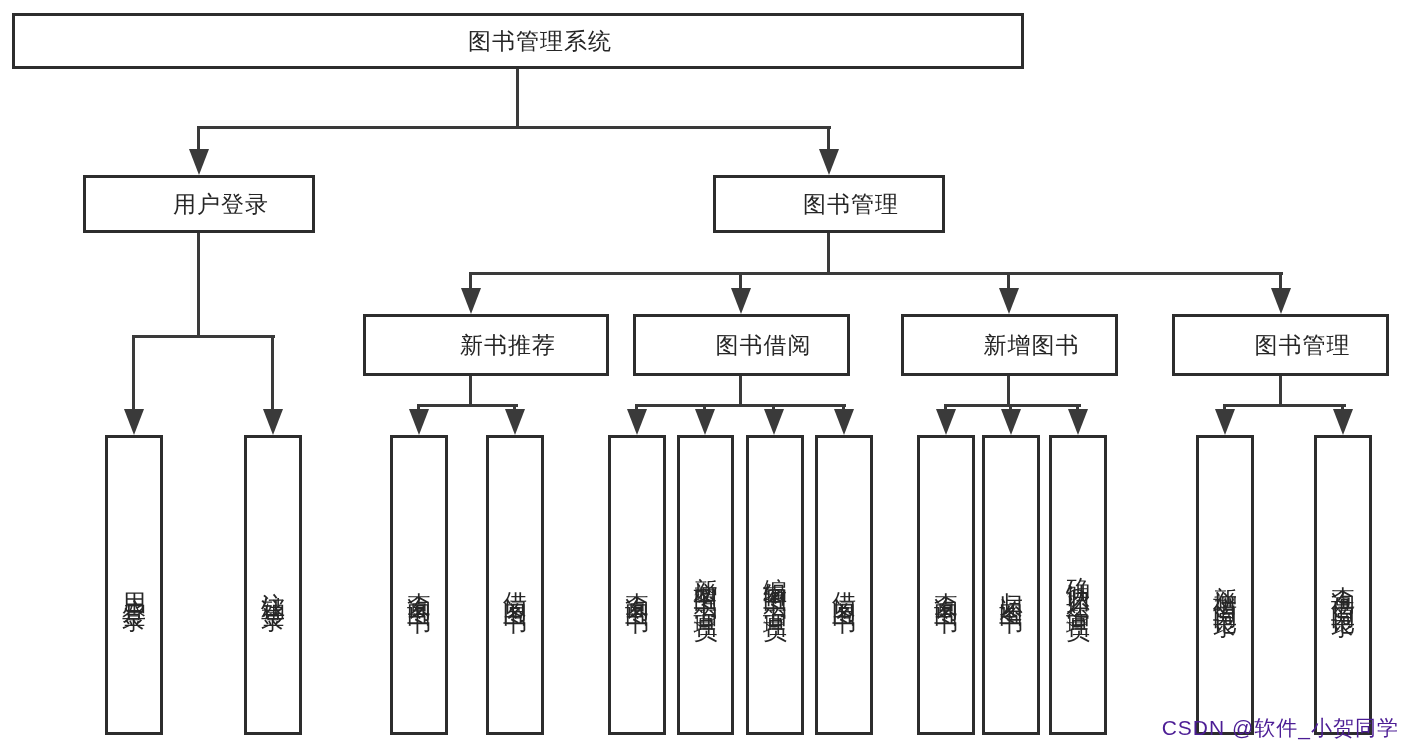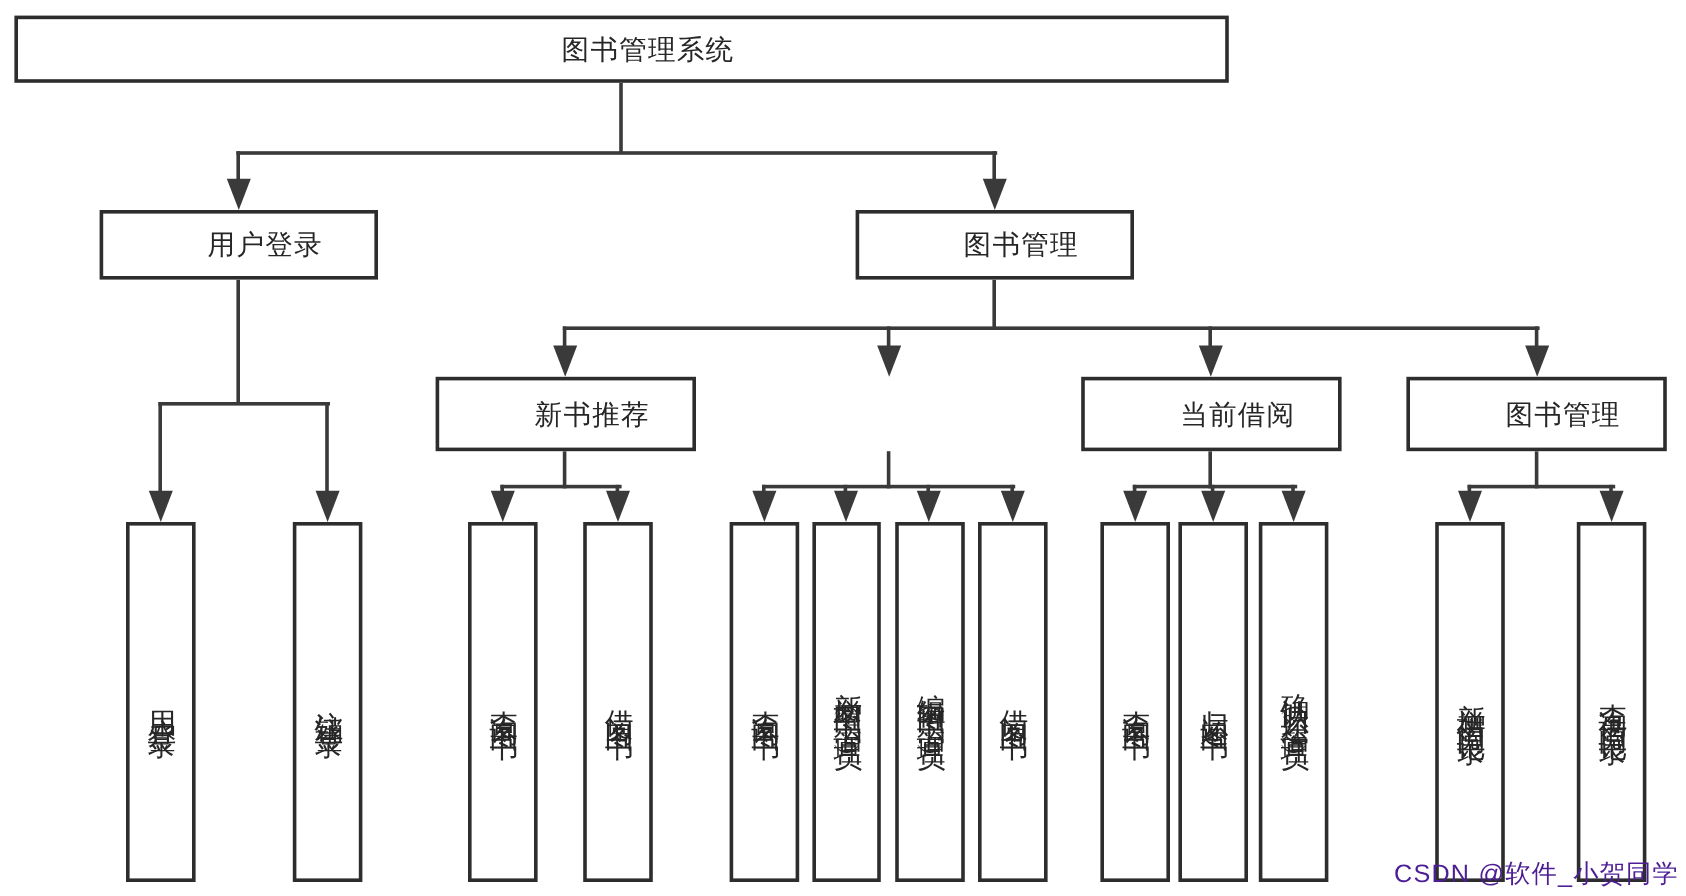--- a/index.html
+++ b/index.html
@@ -32,22 +32,23 @@
 </head>
 <body>
 
 <div class="canvas">
 
   <div class="box h" style="left:12px;top:13px;width:1012px;height:56px;">图书管理系统</div>
 
   <div class="box h" style="left:83px;top:175px;width:232px;height:58px;">用户登录</div>
   <div class="box h" style="left:713px;top:175px;width:232px;height:58px;">图书管理</div>
 
-  <div class="box h" style="left:363px;top:314px;width:217px;height:62px;">新书推荐</div>
-  <div class="box h" style="left:901px;top:314px;width:217px;height:62px;">当前借阅</div>
+  <div class="box h" style="left:363px;top:314px;width:246px;height:62px;">新书推荐</div>
+  <div class="box h" style="left:633px;top:314px;width:217px;height:62px;">图书借阅</div>
+  <div class="box h" style="left:901px;top:314px;width:217px;height:62px;">新增图书</div>
   <div class="box h" style="left:1172px;top:314px;width:217px;height:62px;">图书管理</div>
 
   <div class="box v" style="left:105px;top:435px;width:58px;height:300px;">用户登录</div>
   <div class="box v" style="left:244px;top:435px;width:58px;height:300px;">注销登录</div>
 
   <div class="box v" style="left:390px;top:435px;width:58px;height:300px;">查询图书</div>
   <div class="box v" style="left:486px;top:435px;width:58px;height:300px;">借阅图书</div>
 
   <div class="box v" style="left:608px;top:435px;width:58px;height:300px;">查询图书</div>
   <div class="box v" style="left:677px;top:435px;width:57px;height:300px;">新增图书（管理员）</div>

